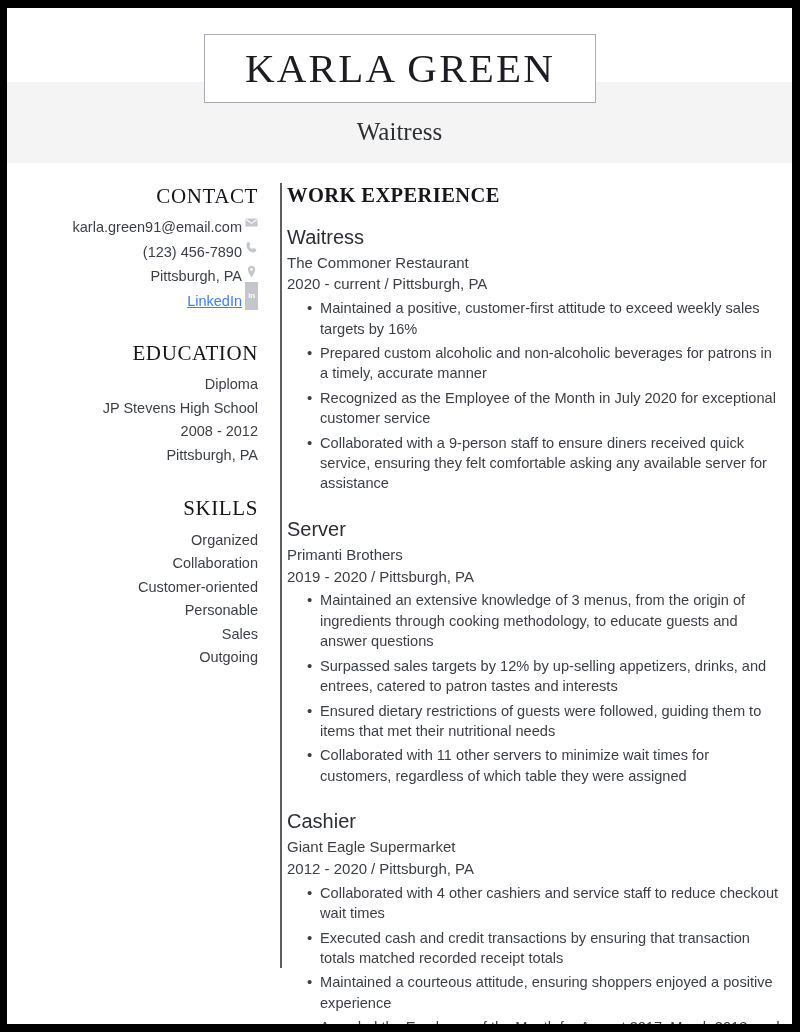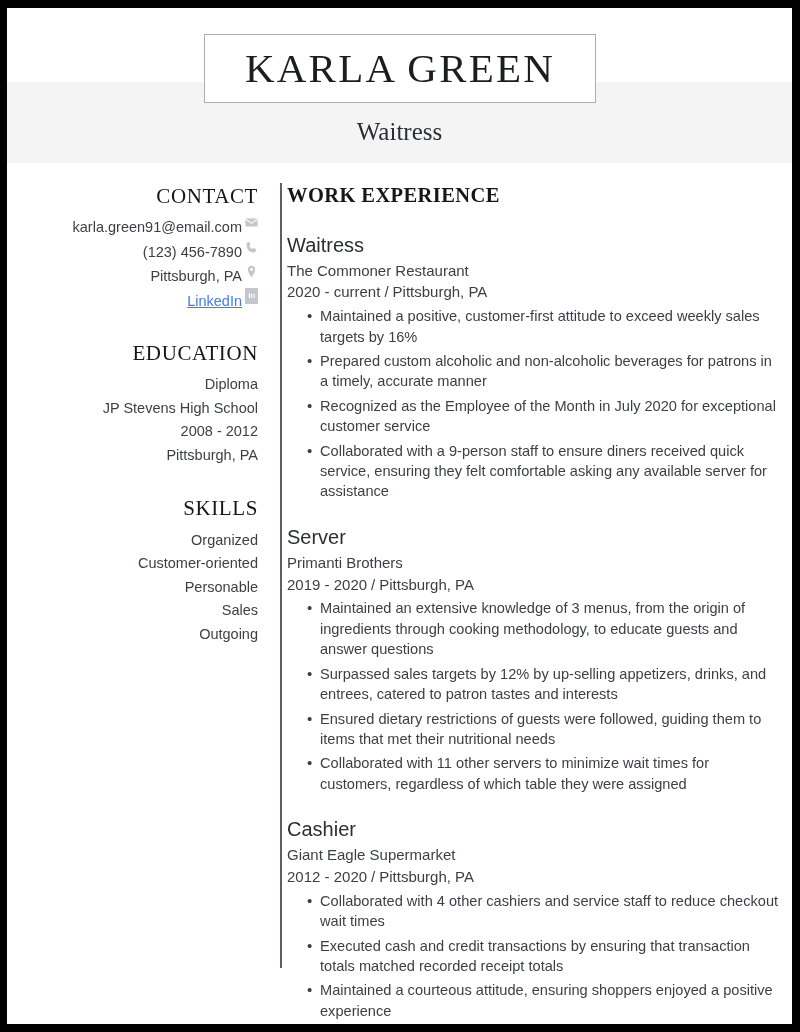--- a/index.html
+++ b/index.html
@@ -133,21 +133,21 @@
     width: 13px;
     height: 13px;
     flex: 0 0 13px;
     display: inline-flex;
     align-items: center;
     justify-content: center;
   }
   .c-icon svg { display: block; }
   .li-badge {
     width: 13px;
-    height: 16px;
+    height: 28px;
     background: #c3c6cb;
     color: #ffffff;
     font-size: 8px;
     font-weight: bold;
     display: flex;
     align-items: center;
     justify-content: center;
     line-height: 1;
     letter-spacing: -0.2px;
   }
@@ -165,21 +165,21 @@
     padding-right: 10px;
     box-sizing: border-box;
   }
   .main-heading {
     font-family: "Liberation Serif", "DejaVu Serif", serif;
     font-weight: bold;
     font-size: 20.5px;
     letter-spacing: 0.4px;
     color: #14161a;
     line-height: 1.2;
-    margin-bottom: 24px;
+    margin-bottom: 16px;
   }
   .job { margin-bottom: 4px; }
   .job + .job { margin-top: 22px; }
   .job-role {
     font-size: 20px;
     color: #2b2e33;
     line-height: 1.3;
     margin-bottom: 2px;
   }
   .job-company {
@@ -279,20 +279,21 @@
           <div class="side-heading">EDUCATION</div>
           <div class="side-line">Diploma</div>
           <div class="side-line">JP Stevens High School</div>
           <div class="side-line">2008 - 2012</div>
           <div class="side-line">Pittsburgh, PA</div>
         </div>
 
         <div class="side-section">
           <div class="side-heading">SKILLS</div>
           <div class="side-line">Organized</div>
+          <div class="side-line">Collaboration</div>
           <div class="side-line">Customer-oriented</div>
           <div class="side-line">Personable</div>
           <div class="side-line">Sales</div>
           <div class="side-line">Outgoing</div>
         </div>
 
       </div>
 
       <div class="main">
         <div class="main-heading">WORK EXPERIENCE</div>

